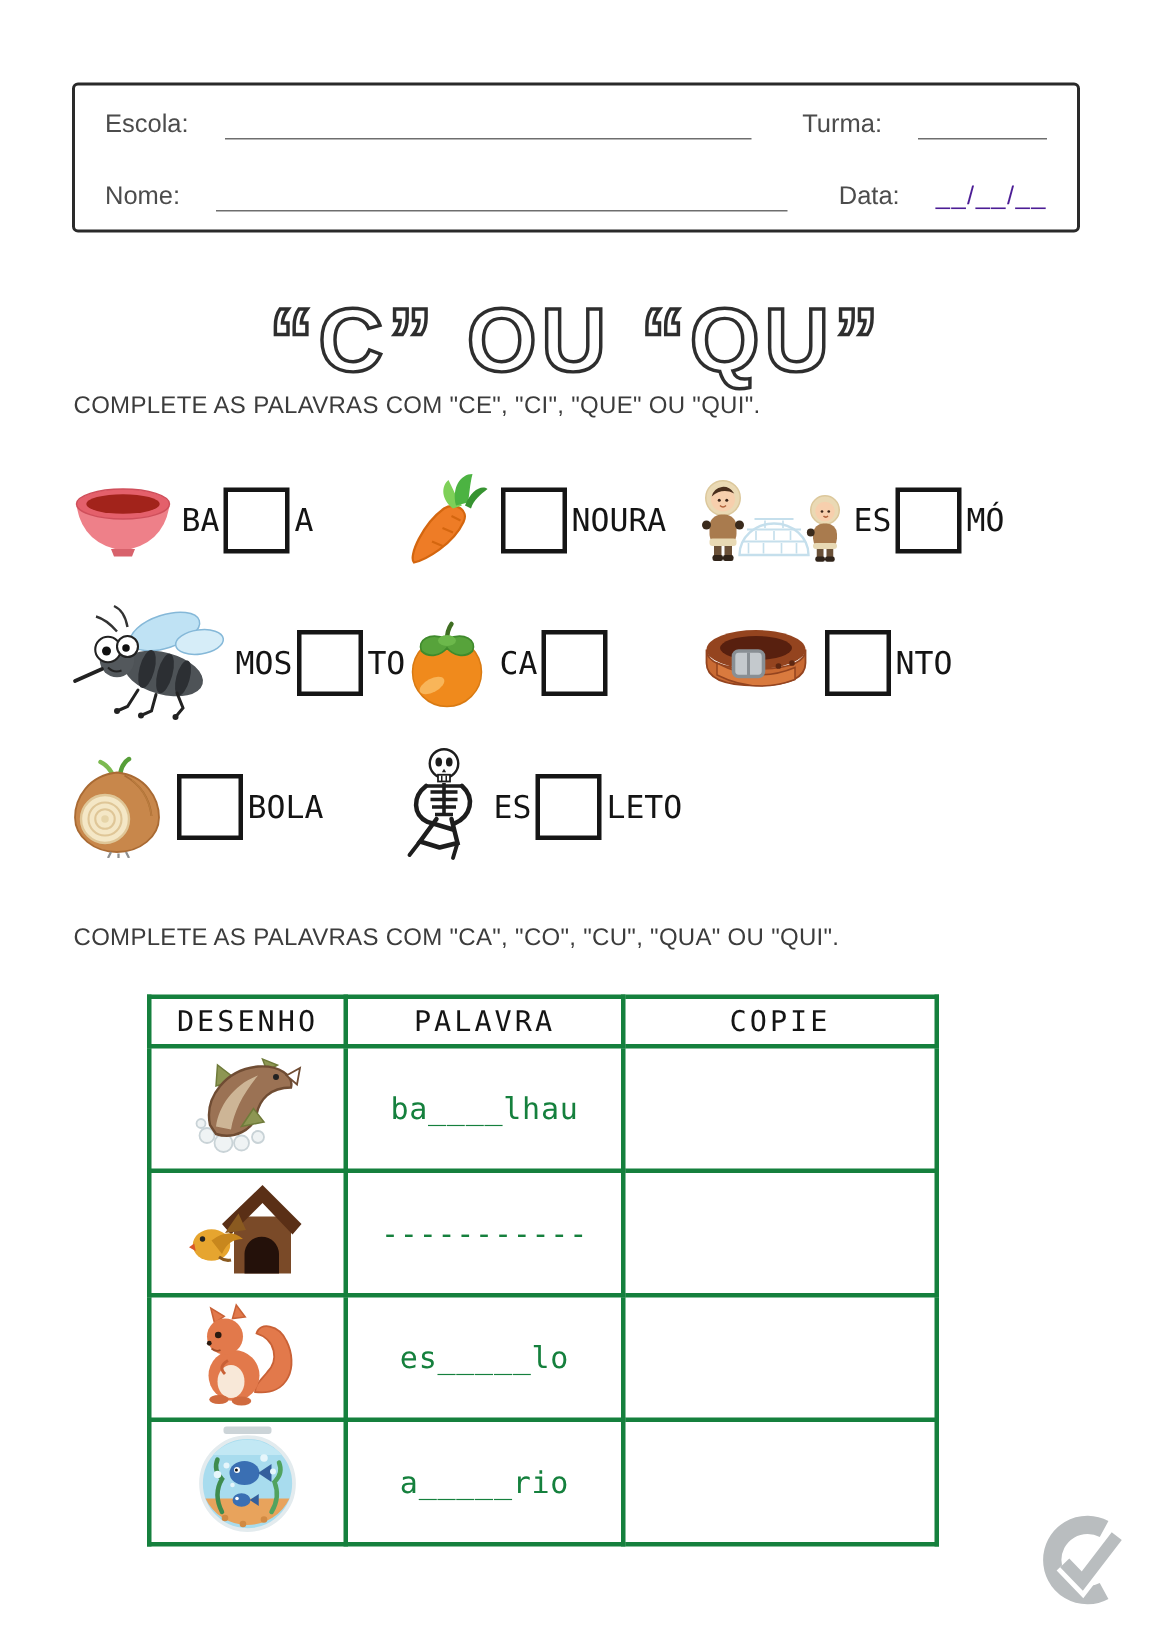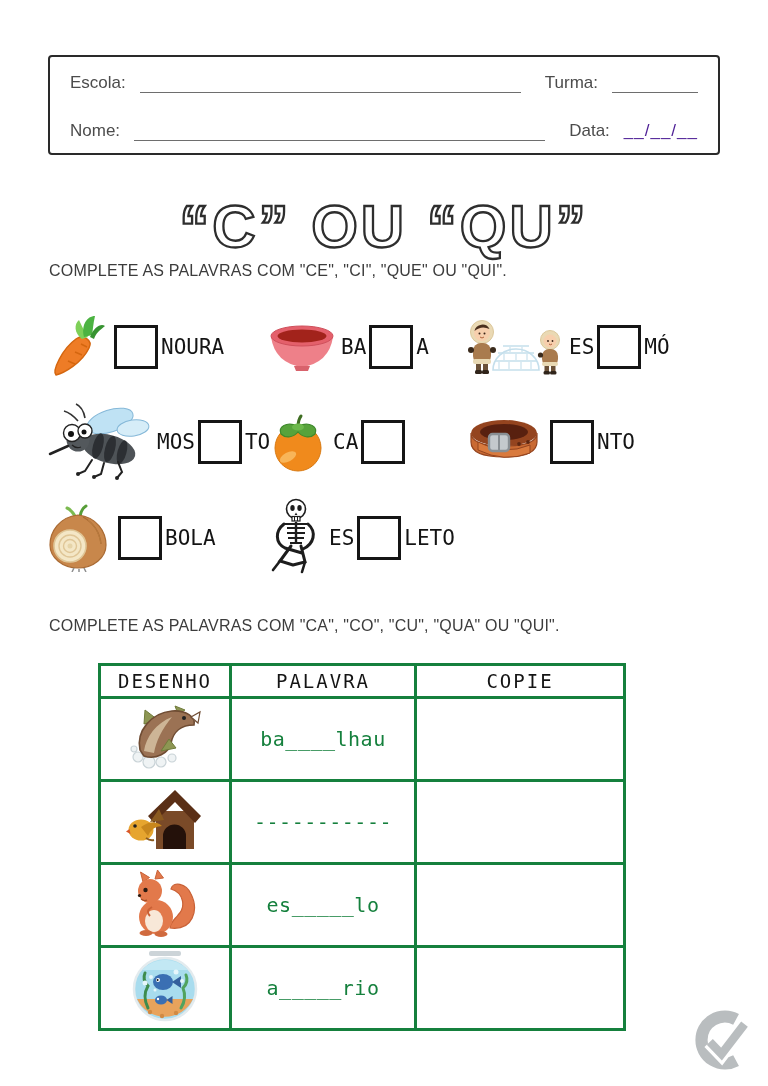--- a/index.html
+++ b/index.html
@@ -6,21 +6,21 @@
   body{
     width:768px;height:1086px;background:#ffffff;position:relative;
     font-family:"Liberation Sans",sans-serif;color:#3d3d3d;overflow:hidden;
   }
   
   .header-box{
     position:absolute;left:48px;top:55px;width:672px;height:100px;
     border:2.5px solid #2a2a2a;border-radius:4px;box-sizing:border-box;
     padding:16px 20px 12px 20px;display:flex;flex-direction:column;justify-content:space-between;
   }
-  .hrow{display:flex;align-items:flex-end;font-size:17px;color:#4c4c4c;gap:14px;}
+  .hrow{display:flex;align-items:flex-end;font-size:17px;color:#4c4c4c;gap:24px;}
   .wline{border-bottom:1.6px solid #6e6e6e;height:1.05em;}
   .grow{flex:1 1 auto;margin-right:10px;}
   .turma-line{width:86px;}
   .date-val{letter-spacing:1px;color:#4c1d95;}
   
   .page-title{
     position:absolute;top:192px;left:0;width:100%;text-align:center;
     font-size:60px;font-weight:800;letter-spacing:3px;
     color:#ffffff;-webkit-text-stroke:2.3px #2e2e2e;
   }
@@ -80,41 +80,41 @@
   </div>
 </div>
 
 <div class="page-title">“C” OU “QU”</div>
 
 <div class="instruction instr1">COMPLETE AS PALAVRAS COM "CE", "CI", "QUE" OU "QUI".</div>
 
 <div class="ex-grid">
 
   <div class="ex-item">
+    <svg class="imgpad" width="68" height="52" viewBox="0 0 68 52">
+      <path d="M3 16 Q7 42 34 46 Q61 42 65 16 Z" fill="#ee8089"></path>
+      <ellipse cx="34" cy="15" rx="31" ry="10" fill="#e4606b" stroke="#cf4f5b"></ellipse>
+      <ellipse cx="34" cy="15" rx="24.5" ry="6.5" fill="#a2231b"></ellipse>
+      <path d="M26 45 h16 l-2 5 h-12 Z" fill="#d8626c"></path>
+    </svg>
+    <span class="word">BA</span>
+    <span class="blank-box"></span>
+    <span class="word">A</span>
+  </div>
+
+  <div class="ex-item">
     <svg class="imgpad" width="58" height="68" viewBox="0 0 58 68">
       <path d="M8 62 C4 58 14 36 28 26 C35 21 45 27 41 35 C34 50 16 60 8 62 Z" fill="#ee7c26" stroke="#d4660f" stroke-width="1.5"></path>
       <path d="M20 48 l7 3 M27 39 l7 3 M33 31 l6 3" stroke="#d4660f" stroke-width="1.4" fill="none"></path>
       <path d="M34 26 C26 20 26 11 31 7 C34 13 37 20 40 24 Z" fill="#7ed058"></path>
       <path d="M36 24 C33 12 39 3 47 3 C45 11 45 17 44 22 Z" fill="#4cb342"></path>
       <path d="M42 24 C46 14 53 10 57 13 C52 17 48 20 46 26 Z" fill="#379331"></path>
     </svg>
     <span class="blank-box"></span>
     <span class="word">NOURA</span>
-  </div>
-
-  <div class="ex-item">
-    <svg class="imgpad" width="68" height="52" viewBox="0 0 68 52">
-      <path d="M3 16 Q7 42 34 46 Q61 42 65 16 Z" fill="#ee8089"></path>
-      <ellipse cx="34" cy="15" rx="31" ry="10" fill="#e4606b" stroke="#cf4f5b"></ellipse>
-      <ellipse cx="34" cy="15" rx="24.5" ry="6.5" fill="#a2231b"></ellipse>
-      <path d="M26 45 h16 l-2 5 h-12 Z" fill="#d8626c"></path>
-    </svg>
-    <span class="word">BA</span>
-    <span class="blank-box"></span>
-    <span class="word">A</span>
   </div>
 
   <div class="ex-item">
     <svg class="imgpad" width="98" height="70" viewBox="0 0 98 70">
       <path d="M27 58 a23 21 0 0 1 46 0 Z" fill="#ffffff" stroke="#c5dfec" stroke-width="1.6"></path>
       <path d="M29 49 h42 M32 41 h36 M37 34 h26" stroke="#c5dfec" stroke-width="1.3" fill="none"></path>
       <path d="M33 57 v-7 M43 57 v-7 M55 57 v-7 M65 57 v-7 M38 48 v-6 M50 48 v-6 M61 48 v-6 M44 40 v-5 M56 40 v-5" stroke="#c5dfec" stroke-width="1.1"></path>
       <g>
         <circle cx="16" cy="20" r="11.5" fill="#ead9b4" stroke="#dcc89c"></circle>
         <circle cx="16" cy="21" r="8" fill="#f7cfad"></circle>

